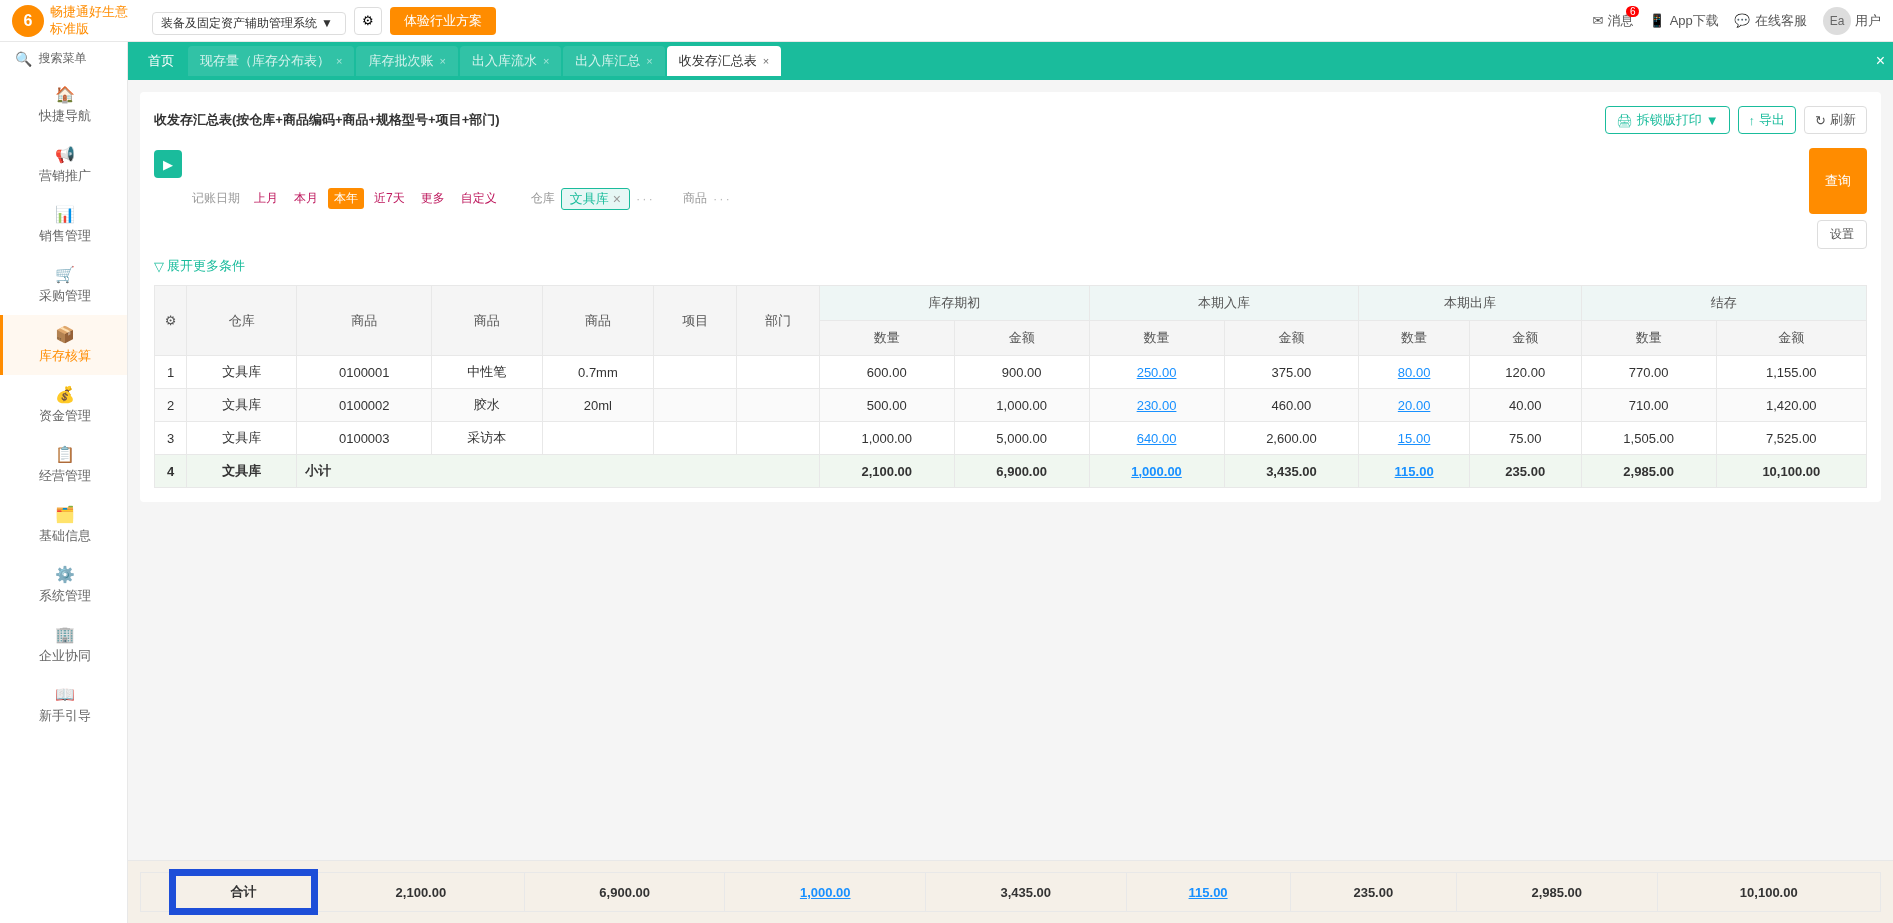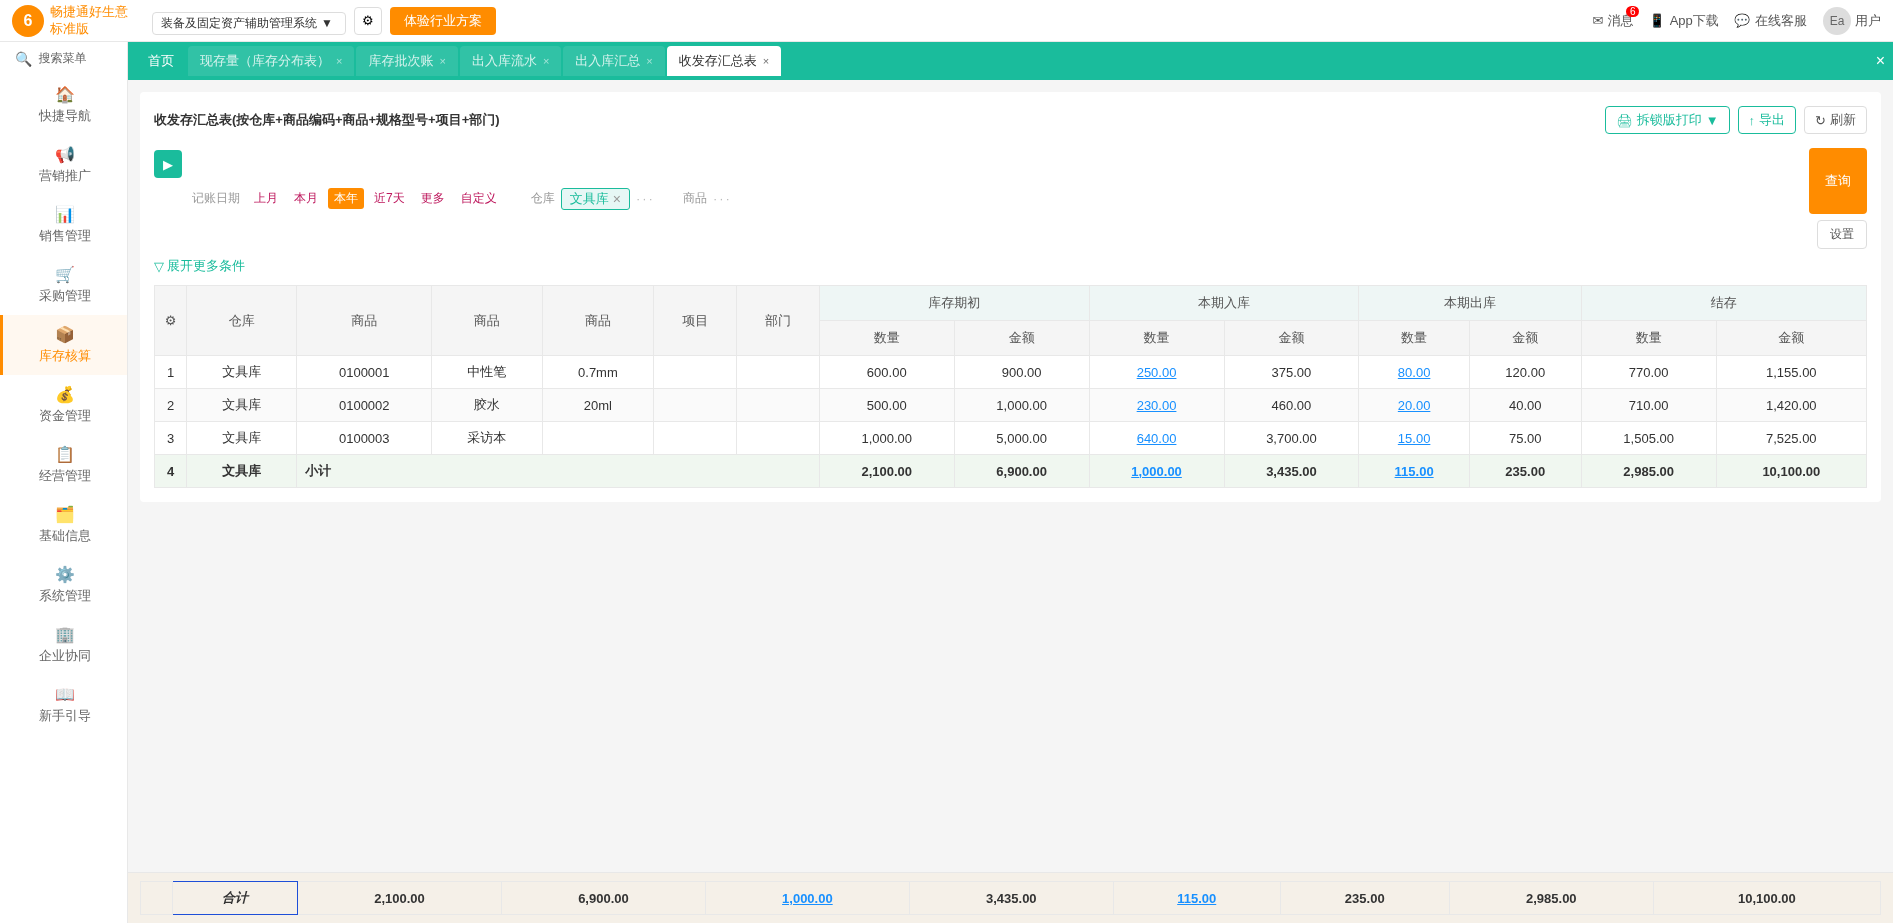--- a/index.html
+++ b/index.html
@@ -343,21 +343,21 @@
                   <td>3</td>
                   <td>文具库</td>
                   <td>0100003</td>
                   <td>采访本</td>
                   <td></td>
                   <td></td>
                   <td></td>
                   <td>1,000.00</td>
                   <td>5,000.00</td>
                   <td class="link-cell">640.00</td>
-                  <td>3,700.00</td>
+                  <td>2,600.00</td>
                   <td class="link-cell">15.00</td>
                   <td>75.00</td>
                   <td>1,505.00</td>
                   <td>7,525.00</td>
                 </tr>
 
                 <tr class="subtotal-row">
                   <td><strong>4</strong></td>
                   <td><strong>文具库</strong></td>
                   <td colspan="5" style="text-align:left; padding-left:8px;"><strong>小计</strong></td>
@@ -374,21 +374,21 @@
             </table>
           </div>
         </div>
       </div>
 
       <div class="page-footer">
         <table style="width:100%; border-collapse:collapse;">
           <tbody>
               <tr class="total-row">
             <td style="width:32px; border:1px solid #e8e8e8; padding:7px 6px; text-align:center;"></td>
-            <td colspan="6" style="border:1px solid #1d4ed8; padding:7px 6px; text-align:center; font-weight:bold;font-style:italic;">合计</td>
+            <td colspan="6" style="border:7px solid #1d4ed8; padding:7px 6px; text-align:center; font-weight:bold;">合计</td>
             <td style="border:1px solid #e8e8e8; padding:7px 6px; text-align:center; font-weight:bold;">2,100.00</td>
             <td style="border:1px solid #e8e8e8; padding:7px 6px; text-align:center; font-weight:bold;">6,900.00</td>
             <td style="border:1px solid #e8e8e8; padding:7px 6px; text-align:center; font-weight:bold; color:#1890ff; text-decoration:underline;">1,000.00</td>
             <td style="border:1px solid #e8e8e8; padding:7px 6px; text-align:center; font-weight:bold;">3,435.00</td>
             <td style="border:1px solid #e8e8e8; padding:7px 6px; text-align:center; font-weight:bold; color:#1890ff; text-decoration:underline;">115.00</td>
             <td style="border:1px solid #e8e8e8; padding:7px 6px; text-align:center; font-weight:bold;">235.00</td>
             <td style="border:1px solid #e8e8e8; padding:7px 6px; text-align:center; font-weight:bold;">2,985.00</td>
             <td style="border:1px solid #e8e8e8; padding:7px 6px; text-align:center; font-weight:bold;">10,100.00</td>
           </tr>
         </tbody>

